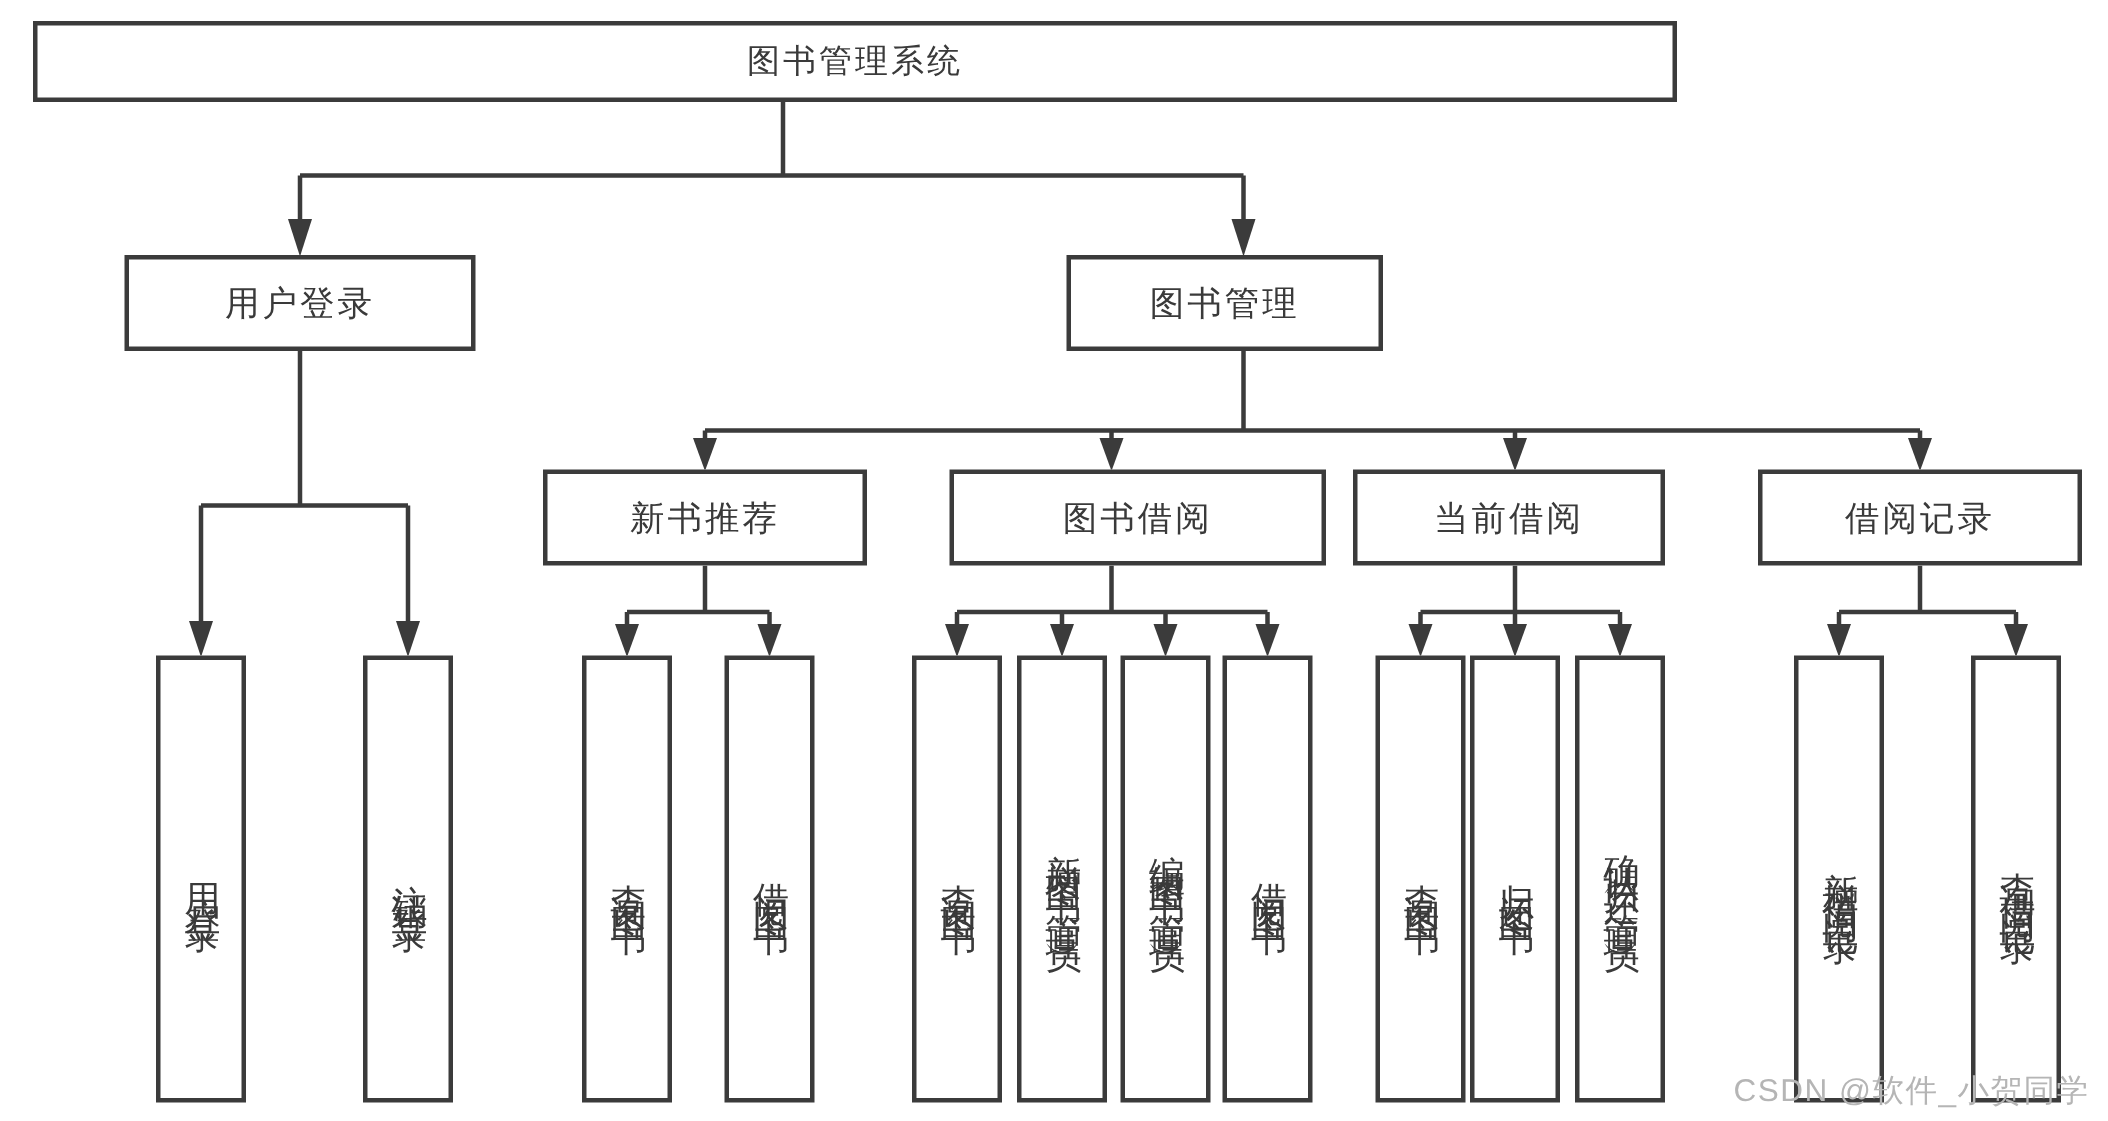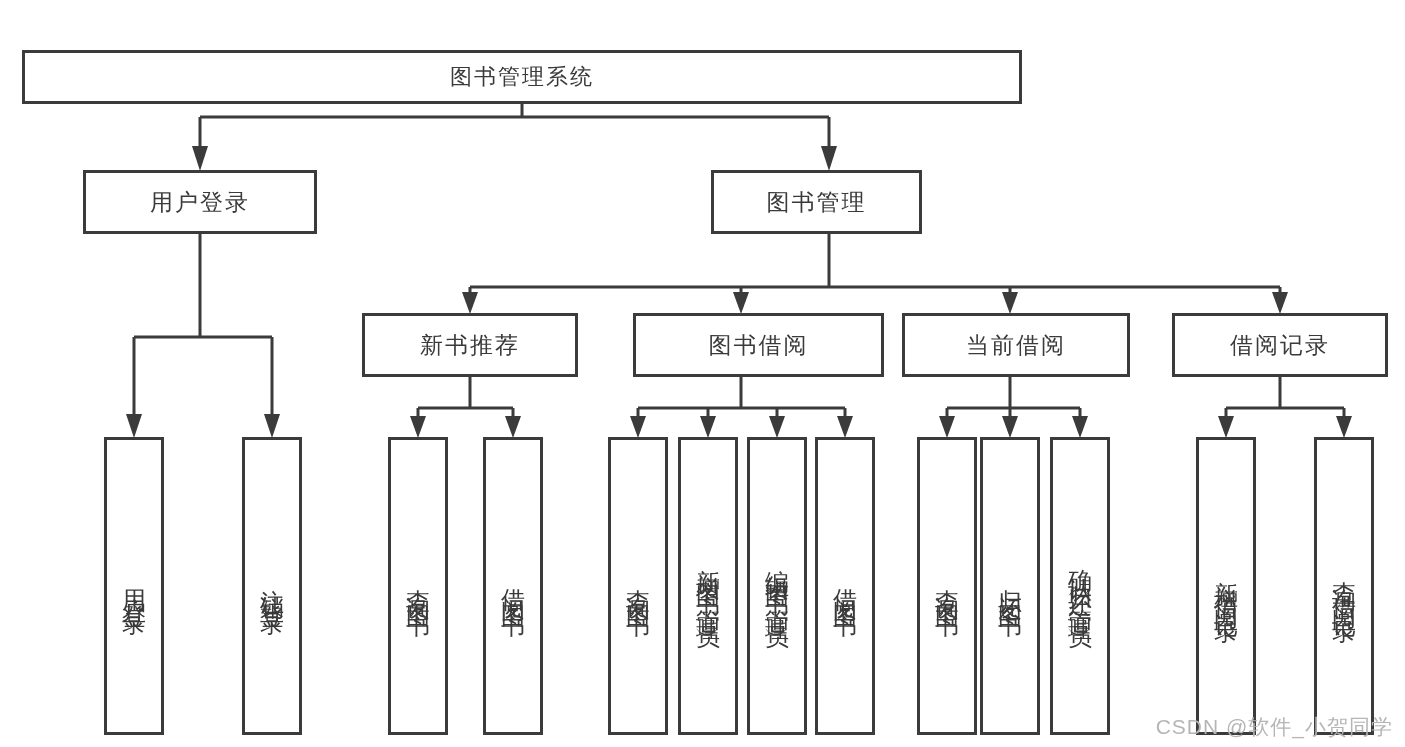--- a/index.html
+++ b/index.html
@@ -107,38 +107,38 @@
       <polygon points="1072,416 1088,416 1080,438"></polygon>
     </g>
 
     <g>
       <path d="M1280 377 V408 M1226 408 H1344 M1226 408 V418 M1344 408 V418"></path>
       <polygon points="1218,416 1234,416 1226,438"></polygon>
       <polygon points="1336,416 1352,416 1344,438"></polygon>
     </g>
   </svg>
 
-  <div class="box hbox root-box" style="left:22px; top:14px; width:1000px; height:54px;margin-top:36px;">
+  <div class="box hbox root-box" style="left:22px; top:14px; width:1096px; height:54px;">
     <span>图书管理系统</span>
   </div>
 
   <div class="box hbox" style="left:83px; top:170px; width:234px; height:64px;">
     <span>用户登录</span>
   </div>
   <div class="box hbox" style="left:711px; top:170px; width:211px; height:64px;">
     <span>图书管理</span>
   </div>
 
   <div class="box hbox" style="left:362px; top:313px; width:216px; height:64px;">
     <span>新书推荐</span>
   </div>
   <div class="box hbox" style="left:633px; top:313px; width:251px; height:64px;">
     <span>图书借阅</span>
   </div>
-  <div class="box hbox" style="left:902px; top:313px; width:228px; height:64px;">
+  <div class="box hbox" style="left:902px; top:313px; width:208px; height:64px;">
     <span>当前借阅</span>
   </div>
   <div class="box hbox" style="left:1172px; top:313px; width:216px; height:64px;">
     <span>借阅记录</span>
   </div>
 
   <div class="box vbox" style="left:104px; top:437px; width:60px; height:298px;">
     <span>用户登录</span>
   </div>
   <div class="box vbox" style="left:242px; top:437px; width:60px; height:298px;">

